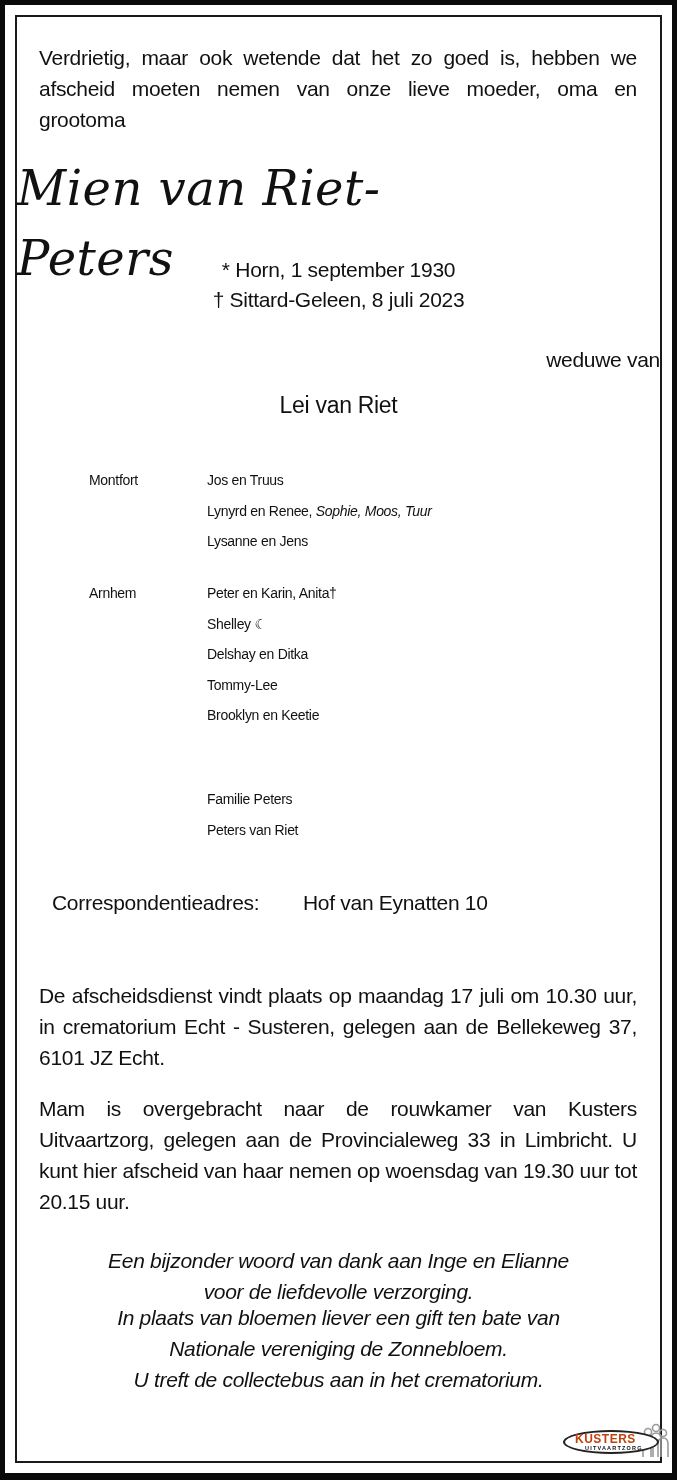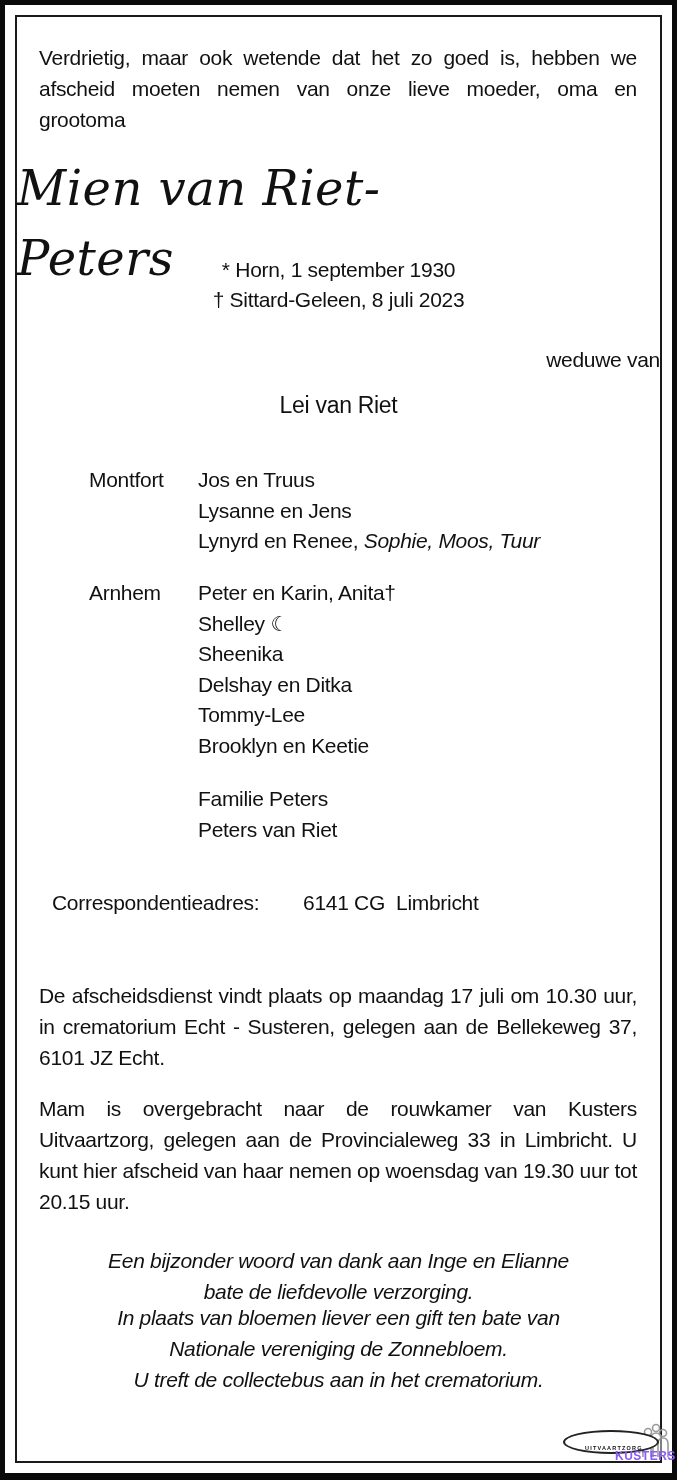--- a/index.html
+++ b/index.html
@@ -3,31 +3,31 @@
   <meta charset="utf-8">
   <style>
     html, body { margin: 0; padding: 0; background: #fff; }
     body { width: 677px; height: 1480px; position: relative; overflow: hidden; font-family: "Liberation Sans", "DejaVu Sans", sans-serif; color: #111; }
     .outer { position: absolute; left: 0; top: 0; width: 677px; height: 1480px; box-sizing: border-box; border: 5px solid #0a0a0a; border-bottom-width: 7px; }
     .inner { position: absolute; left: 15px; top: 15px; width: 647px; height: 1448px; box-sizing: border-box; border: 2px solid #1a1a1a; }
     .txt { position: absolute; left: 39px; width: 598px; font-size: 21px; line-height: 31px; letter-spacing: -0.3px; }
     .justify { text-align: justify; text-align-last: left; }
     .center { text-align: center; left: 17px; width: 643px; }
     .name { position: absolute; top: 153px; left: 17px; width: 509px; text-align: left; font-family: "DejaVu Serif", serif; font-style: italic; font-size: 48px; line-height: 70px; letter-spacing: 0.5px; font-weight: normal; }
-    .fam { position: absolute; font-size: 21px; line-height: 30.5px; letter-spacing: -0.3px; }
+    .fam { position: absolute; font-size: 14px; line-height: 30.5px; letter-spacing: -0.3px; }
     .place { left: 89px; }
-    .members { left: 198px; }
+    .members { left: 207px; }
     .members div { white-space: nowrap; }
     .it { font-style: italic; }
     .corr-label { position: absolute; left: 52px; top: 887px; font-size: 21px; line-height: 31px; letter-spacing: -0.3px; }
     .corr-val { position: absolute; left: 303px; top: 887px; font-size: 21px; line-height: 31px; letter-spacing: -0.3px; }
     .italic-block { position: absolute; left: 17px; width: 643px; text-align: center; font-style: italic; font-size: 21px; line-height: 31px; letter-spacing: -0.3px; }
     .logo { position: absolute; left: 563px; top: 1427px; width: 104px; height: 32px; }
     .logo-oval { position: absolute; left: 0; top: 3px; width: 96px; height: 24px; border: 2px solid #222; border-radius: 50%; box-sizing: border-box; background: #fff; }
-    .logo-word { position: absolute; left: 12px; top: 22px; font-size: 12px; font-weight: bold; letter-spacing: 0.5px; color: #8b5cf6; margin-left: 40px; }
+    .logo-word { position: absolute; left: 12px; top: 5px; font-size: 12px; font-weight: bold; letter-spacing: 0.5px; color: #c2410c; }
     .logo-sub { position: absolute; left: 22px; top: 18px; font-size: 5.5px; font-weight: bold; letter-spacing: 1.2px; color: #111; }
     .logo-people { position: absolute; left: 78px; top: -4px; width: 28px; height: 36px; }
   </style>
 </head>
 <body>
 
 <div class="outer"></div>
 <div class="inner"></div>
 
 <div class="txt justify" style="top:42px;">Verdrietig, maar ook wetende dat het zo goed is, hebben we afscheid moeten nemen van onze lieve moeder, oma en grootoma</div>
@@ -36,51 +36,50 @@
 
 <div class="txt center" style="top:254px;">* Horn, 1 september 1930</div>
 <div class="txt center" style="top:284px;">† Sittard-Geleen, 8 juli 2023</div>
 
 <div class="txt center" style="top:344px;text-align:right;">weduwe van</div>
 <div class="txt center" style="top:390px; font-size:23px;">Lei van Riet</div>
 
 <div class="fam place" style="top:465px;">Montfort</div>
 <div class="fam members" style="top:465px;">
   <div><span>Jos en Truus</span></div>
+  <div><span>Lynyrd en Renee, </span><span class="it">Sophie, Moos, Tuur</span></div>
   <div><span>Lysanne en Jens</span></div>
-  <div><span>Lynyrd en Renee, </span><span class="it">Sophie, Moos, Tuur</span></div>
 </div>
 
 <div class="fam place" style="top:578px;">Arnhem</div>
 <div class="fam members" style="top:578px;">
   <div><span>Peter en Karin, Anita†</span></div>
   <div><span>Shelley </span><span style="font-weight:bold;">☾</span></div>
-  <div><span>Sheenika</span></div>
   <div><span>Delshay en Ditka</span></div>
   <div><span>Tommy-Lee</span></div>
   <div><span>Brooklyn en Keetie</span></div>
 </div>
 
 <div class="fam members" style="top:784px;">
   <div>Familie Peters</div>
   <div>Peters van Riet</div>
 </div>
 
 <div class="corr-label">Correspondentieadres:</div>
 <div class="corr-val">
-  <div style="white-space:pre;">6141 CG  Limbricht</div>
+  <div>Hof van Eynatten 10</div>
 </div>
 
 <div class="txt justify" style="top:980px;">De afscheidsdienst vindt plaats op maandag 17 juli om 10.30 uur, in crematorium Echt - Susteren, gelegen aan de Bellekeweg 37, 6101 JZ Echt.</div>
 
 <div class="txt justify" style="top:1093px; text-align-last:left;">Mam is overgebracht naar de rouwkamer van Kusters Uitvaartzorg, gelegen aan de Provincialeweg 33 in Limbricht. U kunt hier afscheid van haar nemen op woensdag van 19.30 uur tot 20.15 uur.</div>
 
 <div class="italic-block" style="top:1245px;text-align:center;">
   <div>Een bijzonder woord van dank aan Inge en Elianne</div>
-  <div>bate de liefdevolle verzorging.</div>
+  <div>voor de liefdevolle verzorging.</div>
 </div>
 
 <div class="italic-block" style="top:1302px;">
   <div>In plaats van bloemen liever een gift ten bate van</div>
   <div>Nationale vereniging de Zonnebloem.</div>
   <div>U treft de collectebus aan in het crematorium.</div>
 </div>
 
 <div class="logo">
   <svg class="logo-people" viewBox="0 0 28 36">

